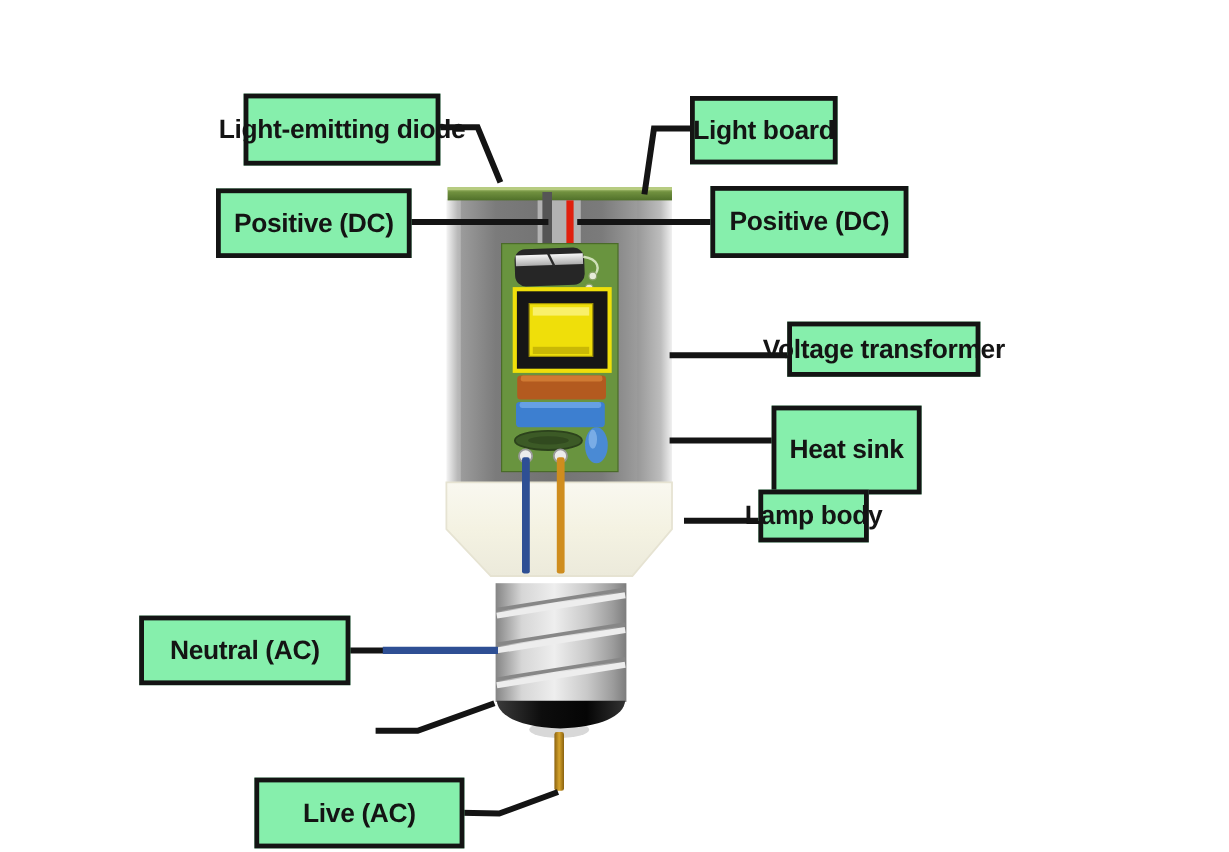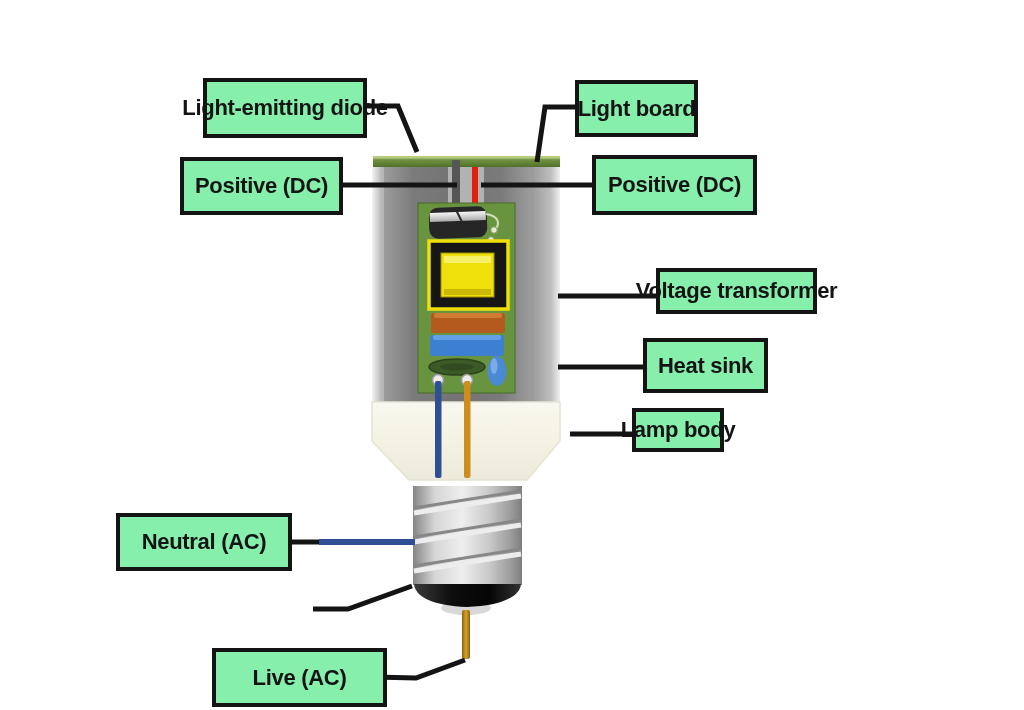--- a/index.html
+++ b/index.html
@@ -159,21 +159,21 @@
   </div>
   <div class="label" style="left:180px;top:157px;width:163px;height:58px">
     <span>Positive (DC)</span>
   </div>
   <div class="label" style="left:592px;top:155px;width:165px;height:60px">
     <span>Positive (DC)</span>
   </div>
   <div class="label" style="left:656px;top:268px;width:161px;height:46px">
     <span>Voltage transformer</span>
   </div>
-  <div class="label" style="left:643px;top:338px;width:125px;height:55px">
+  <div class="label" style="left:643px;top:338px;width:125px;height:74px">
     <span>Heat sink</span>
   </div>
   <div class="label" style="left:632px;top:408px;width:92px;height:44px">
     <span>Lamp body</span>
   </div>
   <div class="label" style="left:116px;top:513px;width:176px;height:58px">
     <span>Neutral (AC)</span>
   </div>
   <div class="label" style="left:212px;top:648px;width:175px;height:59px">
     <span>Live (AC)</span>

